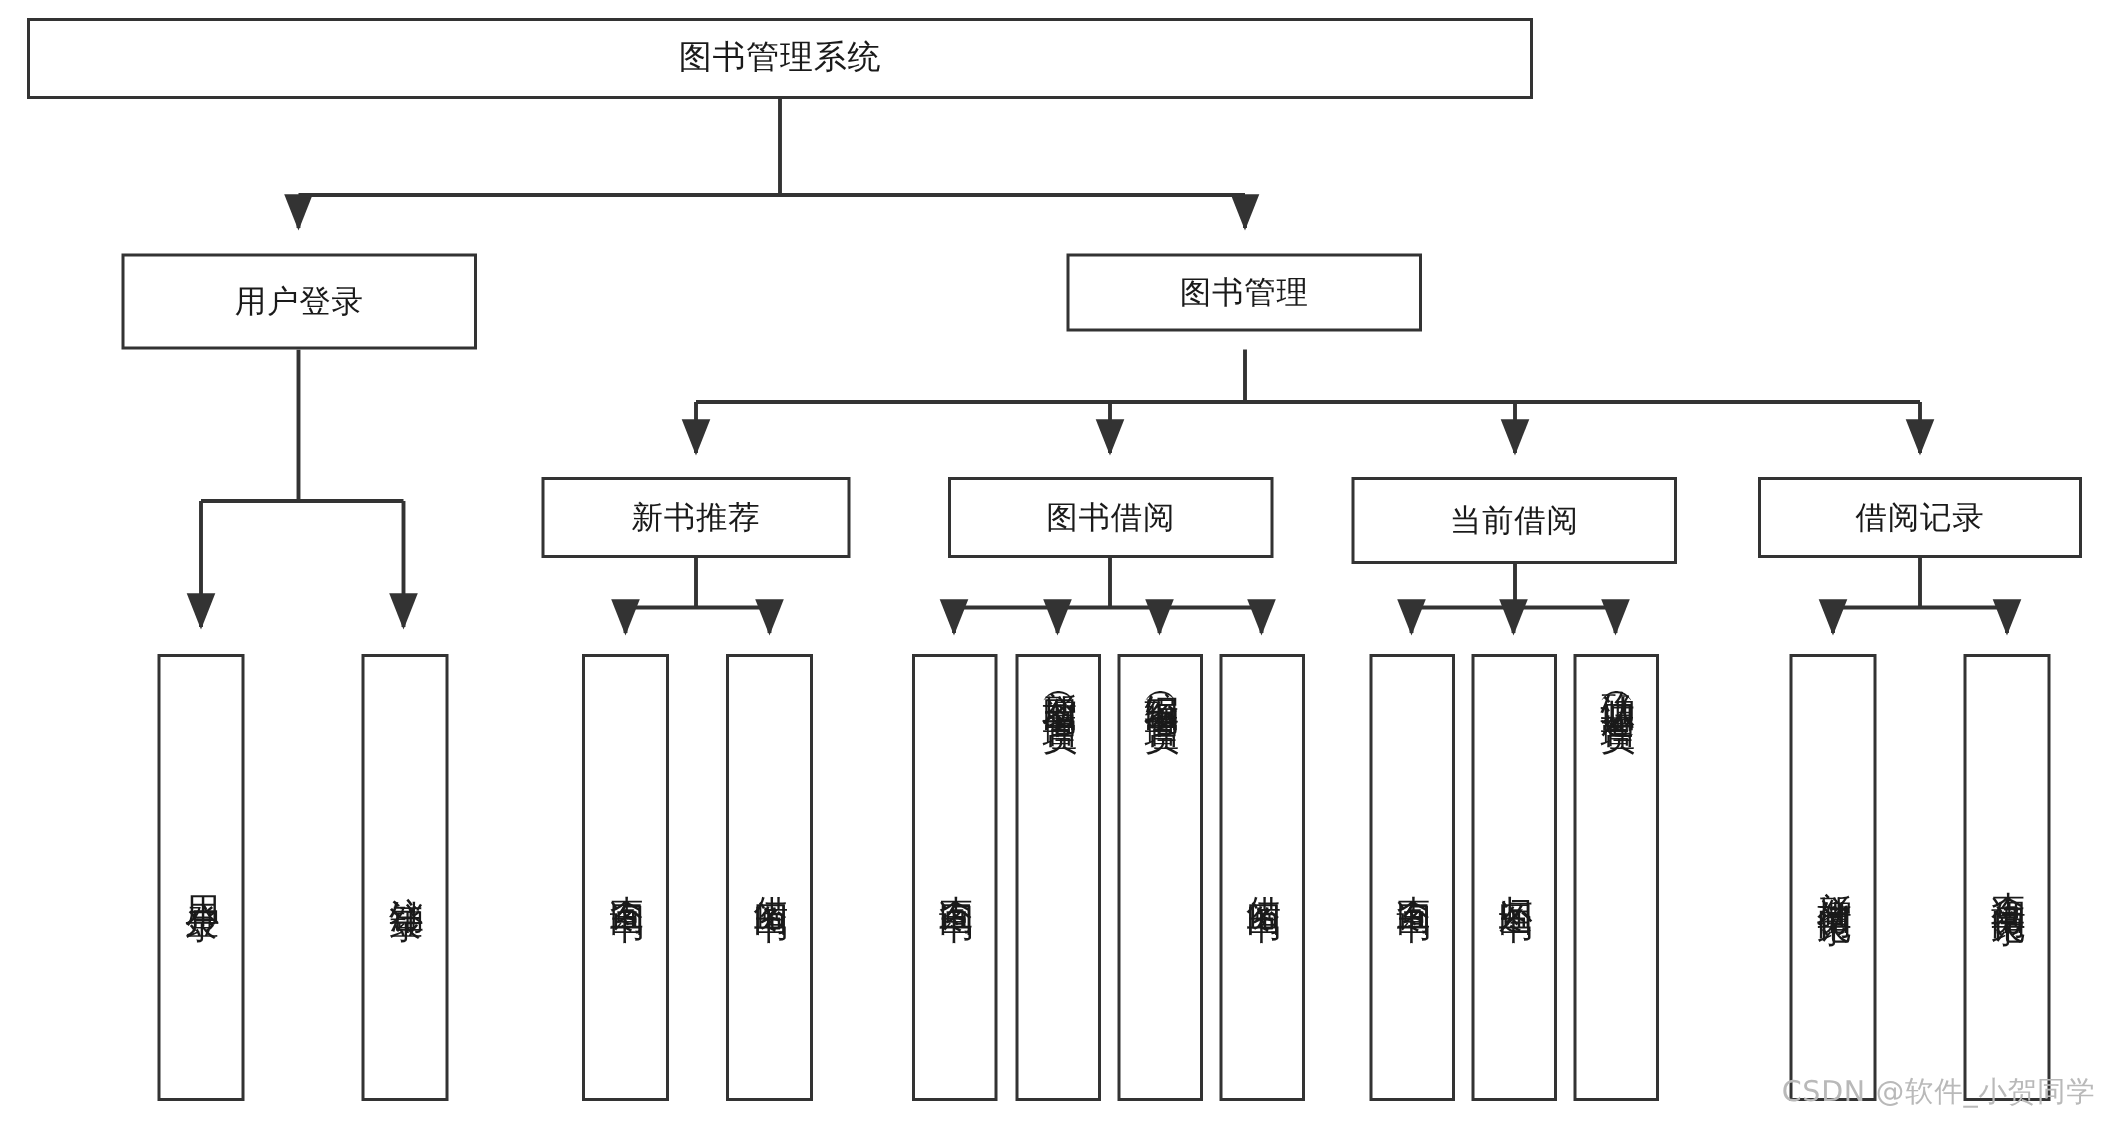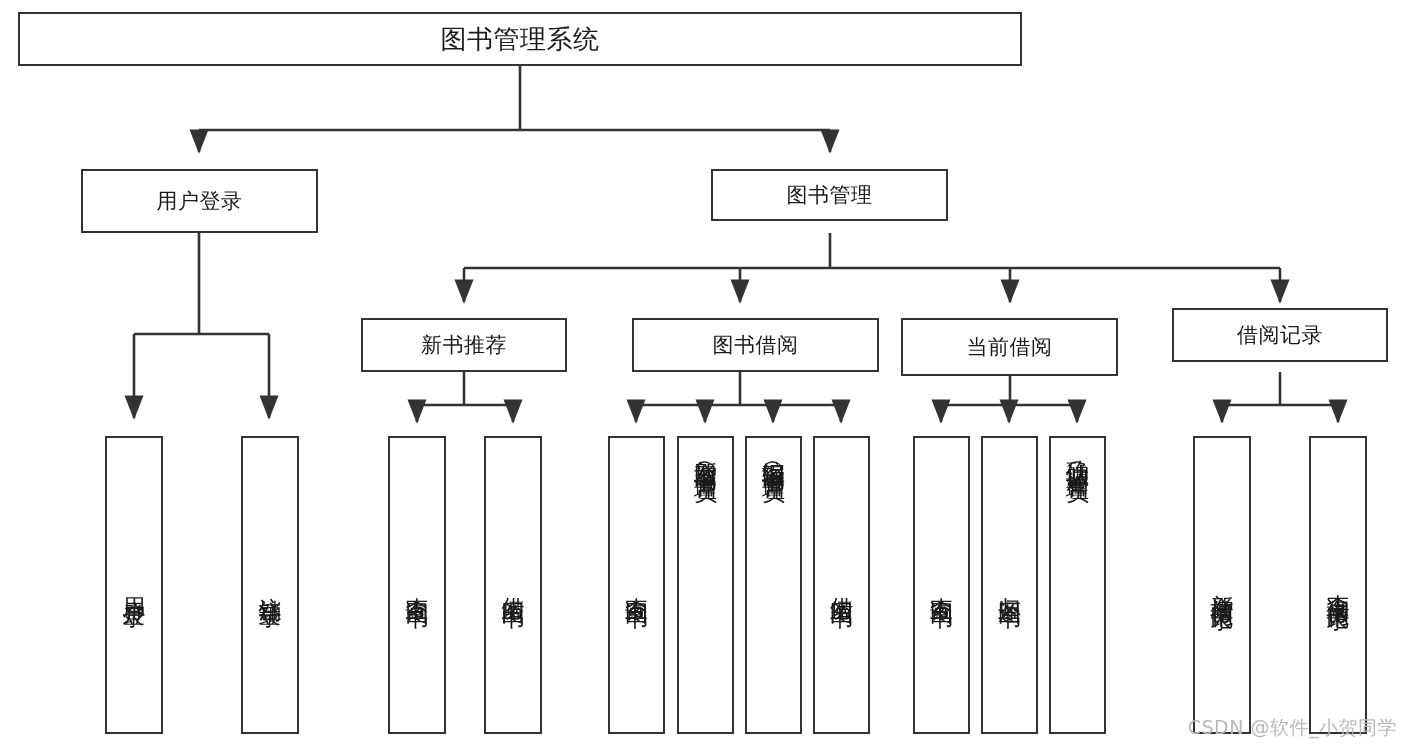--- a/index.html
+++ b/index.html
@@ -41,21 +41,21 @@
     text-align: center;
     line-height: 1.16;
     white-space: pre-line;
   }
   
   .node.horiz .label {
     font-size: 21px;
     letter-spacing: 0.5px;
   }
   .node.root .label {
-    font-size: 26px;
+    font-size: 22px;
   }
   
   .node.vert {
     align-items: flex-start;
     justify-content: center;
     padding-top: 0;
   }
   .node.vert .label {
     writing-mode: vertical-rl;
     text-orientation: upright;
@@ -151,27 +151,27 @@
   <div class="node horiz" style="left:81px; top:169px; width:237px; height:64px;">
     <span class="label">用户登录</span>
   </div>
   <div class="node horiz" style="left:711px; top:169px; width:237px; height:52px;">
     <span class="label">图书管理</span>
   </div>
 
   <div class="node horiz" style="left:361px; top:318px; width:206px; height:54px;">
     <span class="label">新书推荐</span>
   </div>
-  <div class="node horiz" style="left:632px; top:318px; width:247px; height:54px;">
+  <div class="node horiz" style="left:632px; top:318px; width:217px; height:54px;">
     <span class="label">图书借阅</span>
   </div>
   <div class="node horiz" style="left:901px; top:318px; width:217px; height:58px;">
     <span class="label">当前借阅</span>
   </div>
-  <div class="node horiz" style="left:1172px; top:308px; width:216px; height:54px;">
+  <div class="node horiz" style="left:1172px; top:318px; width:216px; height:54px;">
     <span class="label">借阅记录</span>
   </div>
 
   <div class="node vert" style="left:105px; top:436px; width:58px; height:298px;">
     <div class="vwrap">
         <span class="label">用户登录</span>
       </div>
   </div>
   <div class="node vert" style="left:241px; top:436px; width:58px; height:298px;">
     <div class="vwrap">

